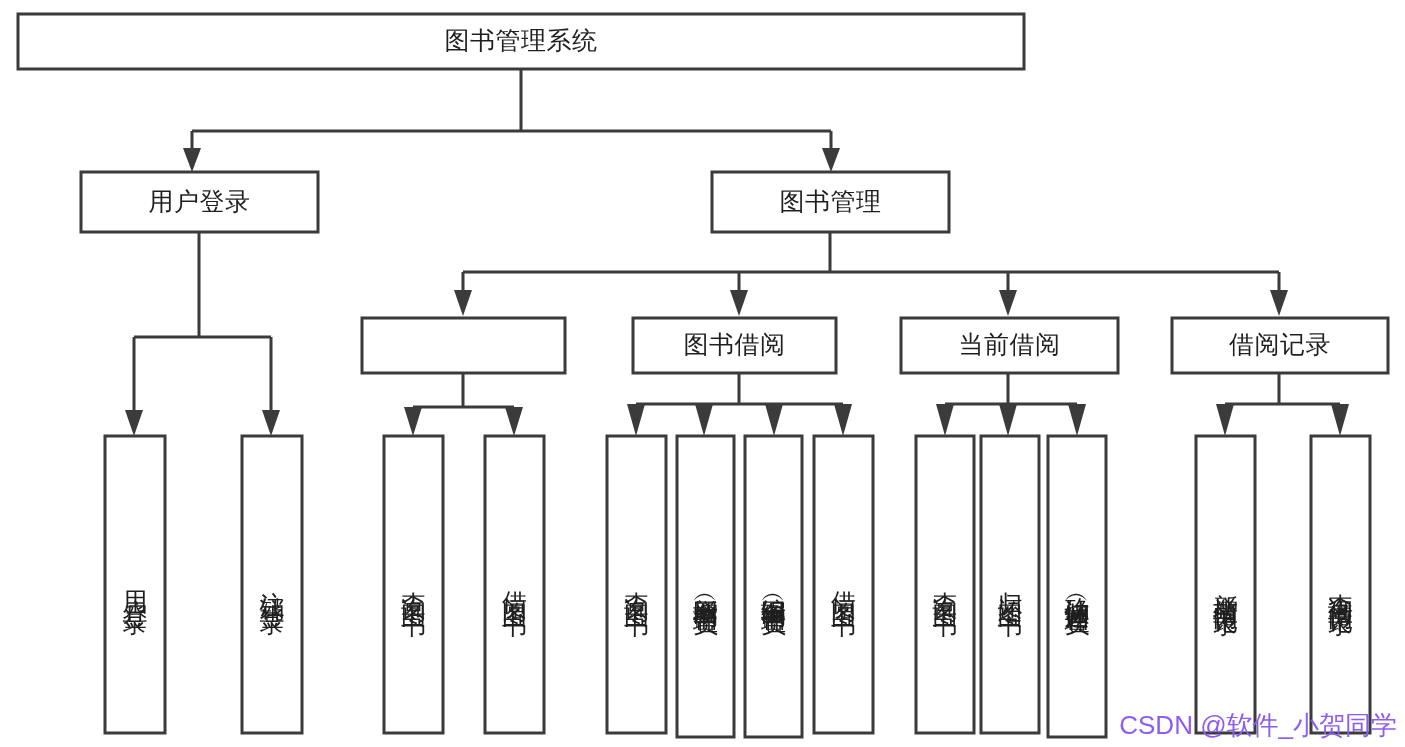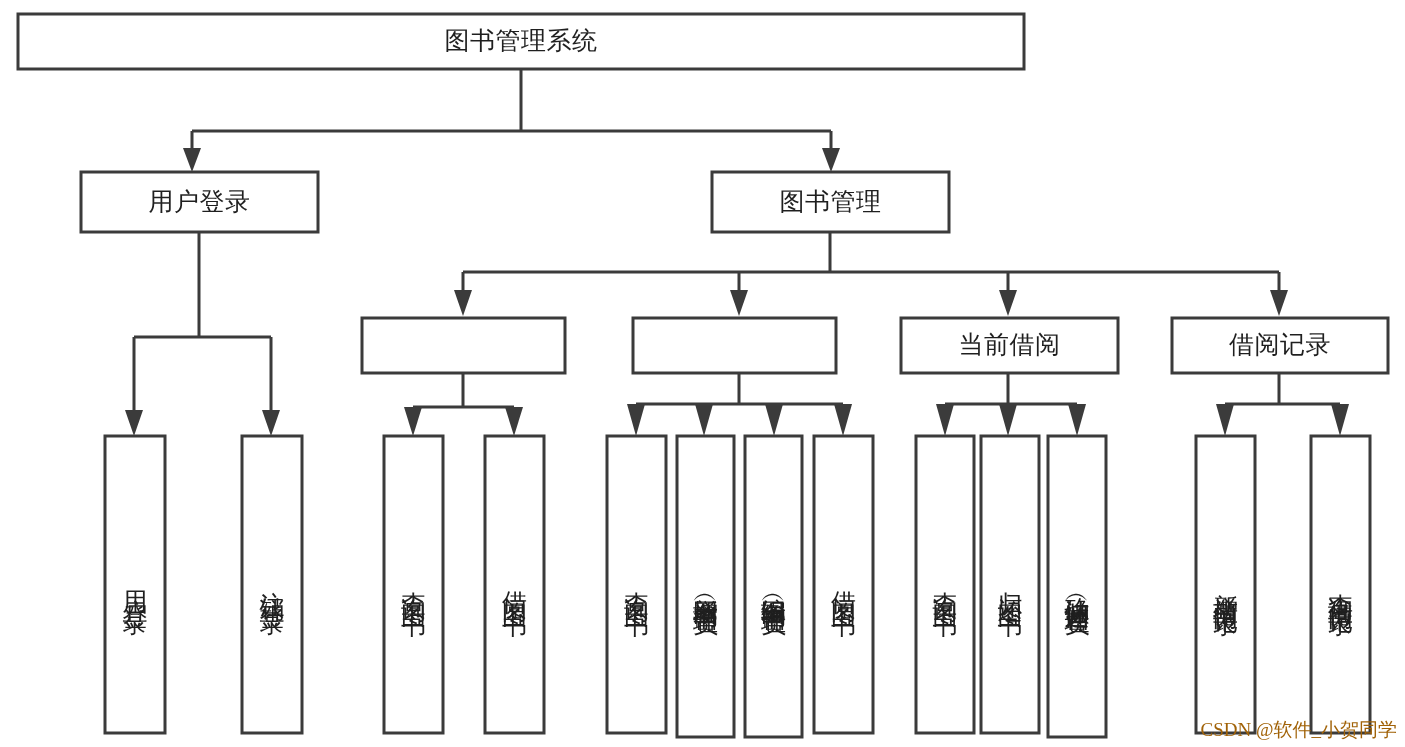--- a/index.html
+++ b/index.html
@@ -71,23 +71,23 @@
     text-orientation: upright;
     letter-spacing: 7px;
     line-height: 1;
     white-space: nowrap;
     pointer-events: none;
   }
   .watermark {
     position: absolute;
     right: 8px;
     bottom: 4px;
-    font-size: 19px;
-    color: #a16207;
-    font-family: Liberation Serif, serif;
+    font-size: 26px;
+    color: #8b5cf6;
+    font-family: Liberation Sans, sans-serif;
     white-space: nowrap;
     pointer-events: none;
   }
 </style>
 </head>
 <body>
 
 <div id="diagram-root">
 
   <svg class="diagram" viewBox="0 0 1405 747">
@@ -160,20 +160,23 @@
 
   <div class="node-label" style="left:81px; top:172px; width:237px; height:60px;">
     <span>用户登录</span>
   </div>
 
   <div class="node-label" style="left:712px; top:172px; width:237px; height:60px;">
     <span>图书管理</span>
   </div>
 
 
+  <div class="node-label" style="left:633px; top:318px; width:203px; height:55px;">
+    <span>图书借阅</span>
+  </div>
 
   <div class="node-label" style="left:1172px; top:318px; width:216px; height:55px;">
     <span>借阅记录</span>
   </div>
 
   <div class="node-label" style="left:901px; top:318px; width:217px; height:55px;">
     <span>当前借阅</span>
   </div>
 
   <div class="leaf-label" style="left:105px; top:436px; width:60px; height:297px;">

